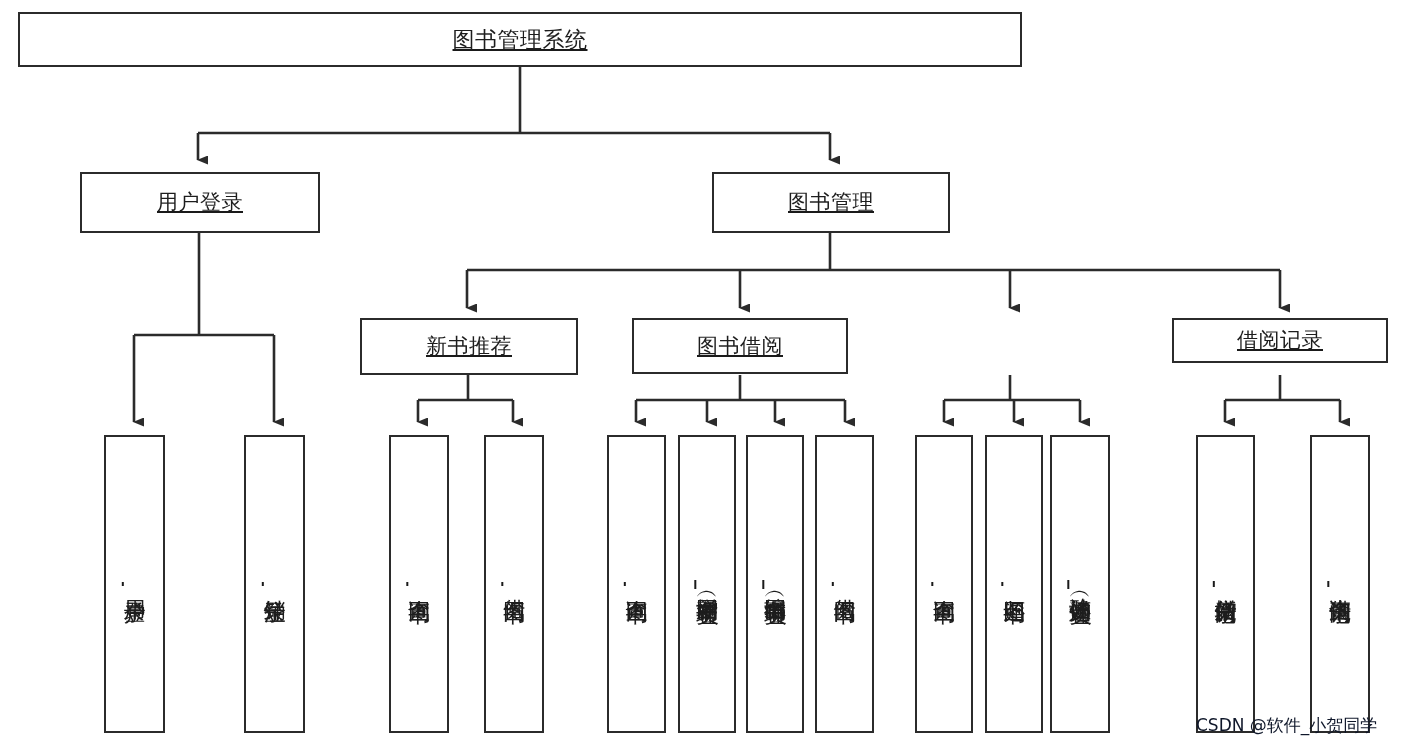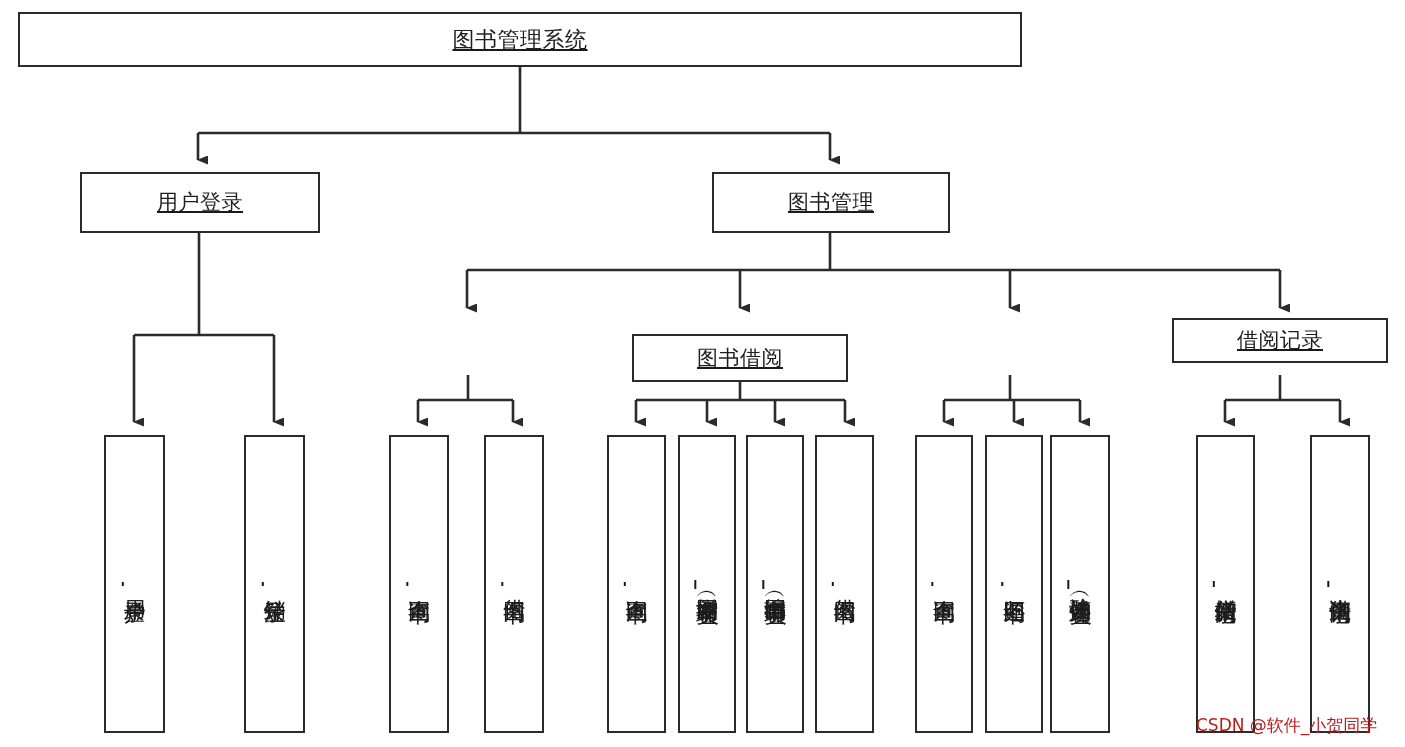--- a/index.html
+++ b/index.html
@@ -24,21 +24,21 @@
   .node.horiz .lbl{font-size:21px;}
   .node.root .lbl{font-size:22px;}
   .node.vert{writing-mode:vertical-rl;text-orientation:upright;}
   .node.vert .lbl{
     writing-mode:vertical-rl;text-orientation:upright;
     font-size:22px;line-height:1.12;letter-spacing:1px;
     white-space:normal;
   }
   #watermark{
     position:absolute;left:1196px;top:714px;
-    font-size:17px;color:#b91c1c;white-space:nowrap;
+    font-size:17px;color:#0f172a;white-space:nowrap;
     font-family:"DejaVu Sans","Liberation Sans",sans-serif;
     pointer-events:none;
   }
 </style>
 </head>
 <body>
 
 <div id="diagram-root">
 
   <svg id="wires" viewBox="0 0 1405 747" xmlns="http://www.w3.org/2000/svg">
@@ -95,21 +95,24 @@
     <span class="lbl">图书管理系统</span>
   </div>
 
   <div class="node horiz" style="left:80px;top:172px;width:240px;height:61px;">
     <span class="lbl">用户登录</span>
   </div>
   <div class="node horiz" style="left:712px;top:172px;width:238px;height:61px;">
     <span class="lbl">图书管理</span>
   </div>
 
-  <div class="node horiz" style="left:632px;top:334px;width:216px;height:48px;">
+  <div class="node horiz" style="left:360px;top:318px;width:218px;height:57px;">
+    <span class="lbl">新书推荐</span>
+  </div>
+  <div class="node horiz" style="left:632px;top:318px;width:216px;height:56px;">
     <span class="lbl">图书借阅</span>
   </div>
   <div class="node horiz" style="left:1172px;top:318px;width:216px;height:45px;">
     <span class="lbl">借阅记录</span>
   </div>
 
   <div class="node vert" style="left:104px;top:435px;width:61px;height:298px;">
     <span class="lbl">用户登录</span>
   </div>
   <div class="node vert" style="left:244px;top:435px;width:61px;height:298px;">

